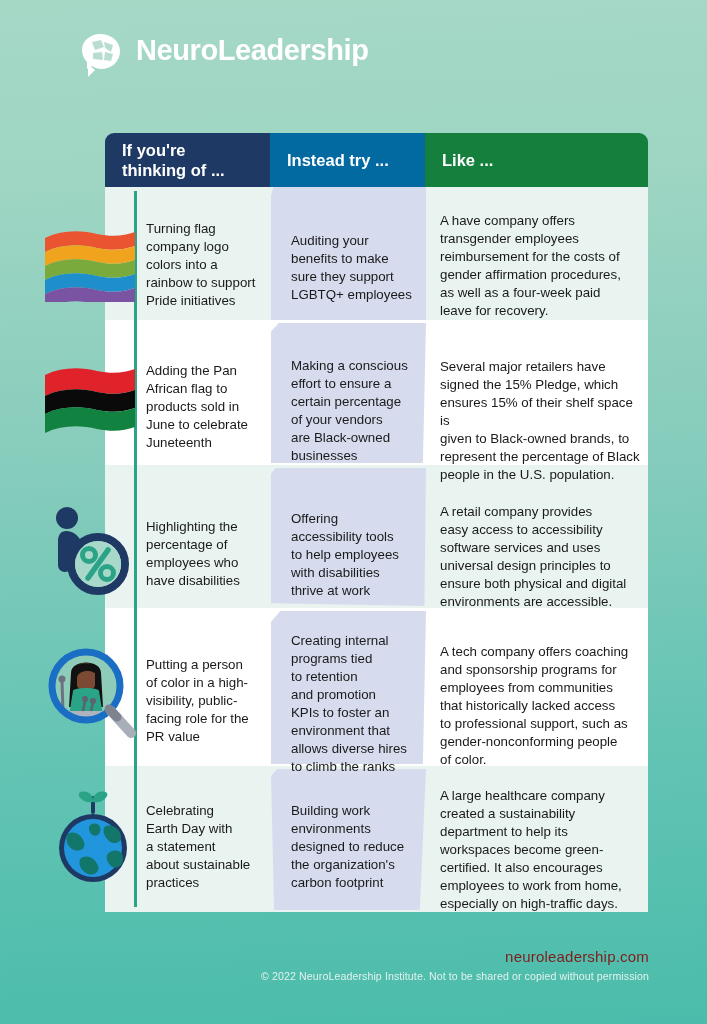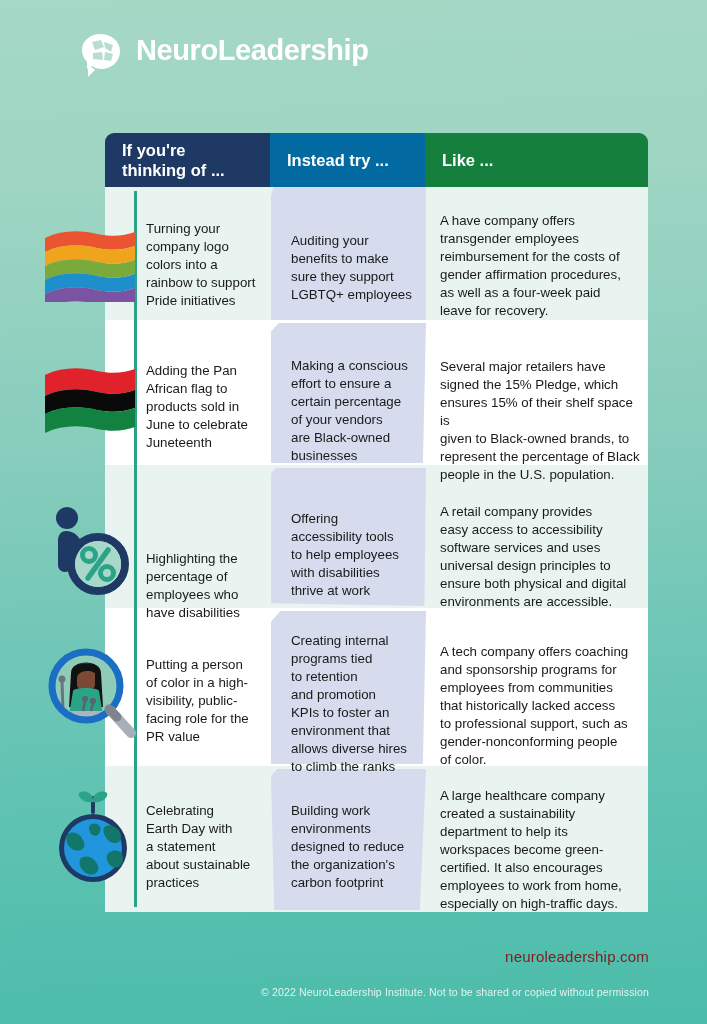--- a/index.html
+++ b/index.html
@@ -132,21 +132,21 @@
   .footer-url {
     color: #7f1d1d;
     font-size: 15px;
     letter-spacing: 0.2px;
     line-height: 1.2;
   }
   .footer-copy {
     color: #e2f2ee;
     font-size: 10.6px;
     letter-spacing: 0.1px;
-    margin-top: 20px;
+    margin-top: 4px;
     line-height: 1.2;
   }
 </style>
 </head>
 <body>
 
 <div class="brand">
   <svg class="brand-mark" viewBox="0 0 42 46">
     <path fill="#ffffff" d="M20 1 C10 1 2 8 2 17 C2 22 4 26 7 29 L7 36 L12 33 C15 35 18 36 21 36 C31 36 40 29 40 18 C40 8 31 1 20 1 Z"></path>
     <path fill="#ffffff" d="M8 31 L8 44 L15 37 Z"></path>
@@ -263,21 +263,21 @@
     <g fill="#13766b">
       <path d="M20 44 C27 40 33 45 36 52 C38 59 32 62 26 60 C20 58 16 49 20 44 Z"></path>
       <path d="M33 68 C40 64 47 68 50 76 C52 82 46 86 40 84 C33 81 29 73 33 68 Z"></path>
       <path d="M58 36 C65 34 72 39 73 46 C74 53 66 55 61 51 C56 47 53 38 58 36 Z"></path>
       <path d="M62 62 C70 58 76 63 75 70 C74 78 66 80 62 75 C58 70 57 65 62 62 Z"></path>
       <path d="M44 34 C50 32 54 37 52 42 C50 47 44 47 42 42 C40 38 41 35 44 34 Z"></path>
     </g>
   </svg>
 </div>
 
-<div class="cell c1" style="top:220px;">Turning your
+<div class="cell c1" style="top:220px;">Turning flag
 company logo
 colors into a
 rainbow to support
 Pride initiatives</div>
 <div class="cell c2" style="top:232px;">Auditing your
 benefits to make
 sure they support
 LGBTQ+ employees</div>
 <div class="cell c3" style="top:212px;">A have company offers
 transgender employees
@@ -297,21 +297,21 @@
 of your vendors
 are Black-owned
 businesses</div>
 <div class="cell c3" style="top:358px;">Several major retailers have
 signed the 15% Pledge, which
 ensures 15% of their shelf space is
 given to Black-owned brands, to
 represent the percentage of Black
 people in the U.S. population.</div>
 
-<div class="cell c1" style="top:518px;margin-top:32px;">Highlighting the
+<div class="cell c1" style="top:518px;">Highlighting the
 percentage of
 employees who
 have disabilities</div>
 <div class="cell c2" style="top:510px;">Offering
 accessibility tools
 to help employees
 with disabilities
 thrive at work</div>
 <div class="cell c3" style="top:503px;">A retail company provides
 easy access to accessibility

